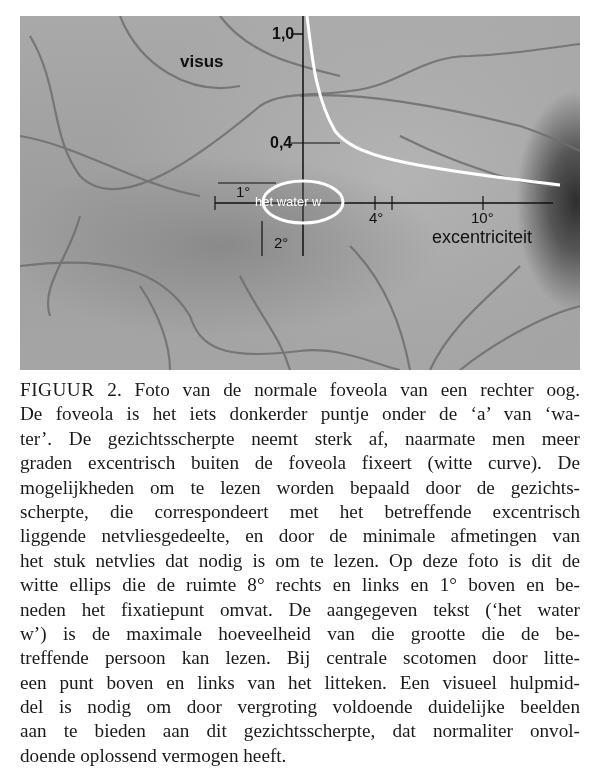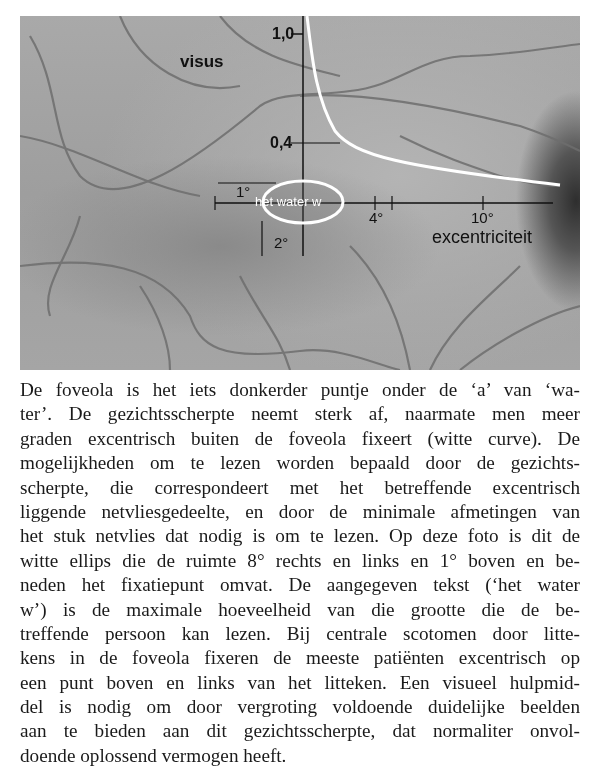--- a/index.html
+++ b/index.html
@@ -72,29 +72,29 @@
   <span class="lbl" style="left:250px; top:119px; font-size:16px;">0,4</span>
   <span class="lbl" style="left:216px; top:168px; font-size:15px; font-weight:normal;">1°</span>
   <span class="lbl" style="left:254px; top:219px; font-size:15px; font-weight:normal;">2°</span>
   <span class="lbl" style="left:235px; top:179px; font-size:13px; color:#ffffff; font-weight:normal;">het water w</span>
   <span class="lbl" style="left:349px; top:194px; font-size:15px; font-weight:normal;">4°</span>
   <span class="lbl" style="left:451px; top:194px; font-size:15px; font-weight:normal;">10°</span>
   <span class="lbl" style="left:412px; top:212px; font-size:18px; font-weight:normal;text-align:right;">excentriciteit</span>
 </div>
 
 <div class="caption">
+  <span class="line"><span class="smallcaps">FIGUUR</span> <span>2.</span><span> Foto van de normale foveola van een rechter oog.</span></span>
   <span class="line">De foveola is het iets donkerder puntje onder de ‘a’ van ‘wa-</span>
   <span class="line">ter’. De gezichtsscherpte neemt sterk af, naarmate men meer</span>
   <span class="line">graden excentrisch buiten de foveola fixeert (witte curve). De</span>
   <span class="line">mogelijkheden om te lezen worden bepaald door de gezichts-</span>
   <span class="line">scherpte, die correspondeert met het betreffende excentrisch</span>
   <span class="line">liggende netvliesgedeelte, en door de minimale afmetingen van</span>
   <span class="line">het stuk netvlies dat nodig is om te lezen. Op deze foto is dit de</span>
   <span class="line">witte ellips die de ruimte 8° rechts en links en 1° boven en be-</span>
   <span class="line">neden het fixatiepunt omvat. De aangegeven tekst (‘het water</span>
   <span class="line">w’) is de maximale hoeveelheid van die grootte die de be-</span>
   <span class="line">treffende persoon kan lezen. Bij centrale scotomen door litte-</span>
-  <span class="line">kens in de foveola fixeren de meeste patiënten excentrisch op</span>
   <span class="line">een punt boven en links van het litteken. Een visueel hulpmid-</span>
   <span class="line">del is nodig om door vergroting voldoende duidelijke beelden</span>
   <span class="line">aan te bieden aan dit gezichtsscherpte, dat normaliter onvol-</span>
   <span class="line last">doende oplossend vermogen heeft.</span>
 </div>
 
 </body></html>

